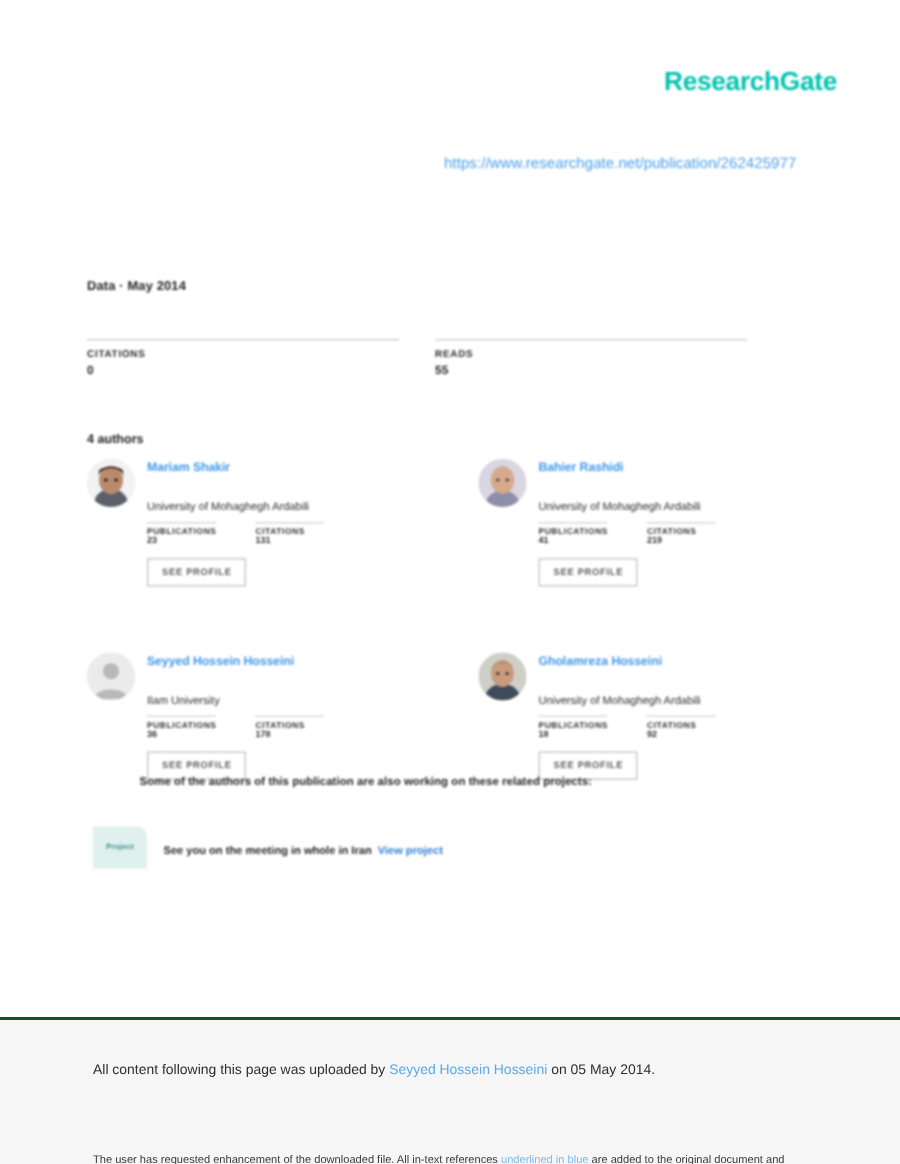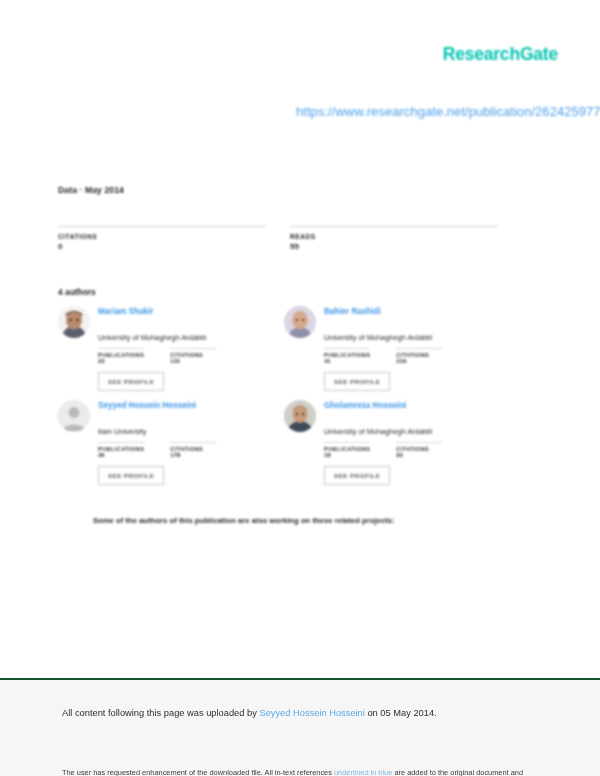--- a/index.html
+++ b/index.html
@@ -31,21 +31,21 @@
     font-size: 17.5px;
     font-weight: bold;
     letter-spacing: -0.2px;
     color: #00c3b0;
     font-family: Liberation Sans, sans-serif;
   }
 
   .doi-url {
     position: absolute;
     left: 296px; top: 104px;
-    font-size: 13px;
+    font-size: 10px;
     color: #4a9fe8;
     letter-spacing: 0.05px;
     white-space: nowrap;
   }
 
   .meta-line {
     position: absolute;
     left: 58px; top: 185px;
     font-size: 8.6px;
     font-weight: bold;
@@ -90,20 +90,21 @@
   }
 
   
   .author-grid {
     position: absolute;
     left: 58px; top: 306px;
     width: 452px;
     display: grid;
     grid-template-columns: 226px 226px;
     grid-template-rows: 94px 94px;
+    gap: 35px;
   }
   .author-card {
     display: flex;
     gap: 8px;
     align-items: flex-start;
   }
   .avatar {
     width: 32px; height: 32px;
     border-radius: 50%;
     flex: 0 0 32px;
@@ -384,20 +385,28 @@
             </div>
           </div>
           <div class="see-profile">SEE PROFILE</div>
         </div>
       </div>
 
     </div>
 
     <div class="projects-intro">Some of the authors of this publication are also working on these related projects:</div>
 
+    <div class="project-row">
+      <div class="project-badge">
+        <span>Project</span>
+      </div>
+      <div>
+        <span class="project-text">See you on the meeting in whole in Iran</span><span class="project-link">View project</span>
+      </div>
+    </div>
 
   </div>
 
   <div class="footer">
     <div class="footer-main">
       <span>All content following this page was uploaded by </span><span class="footer-link">Seyyed Hossein Hosseini</span><span> on 05 May 2014.</span>
     </div>
     <div class="footer-note">
       <span>The user has requested enhancement of the downloaded file. All in-text references </span><span class="note-link">underlined in blue</span><span> are added to the original document and are linked to publications on ResearchGate, letting you access and read them immediately.</span>
     </div>

